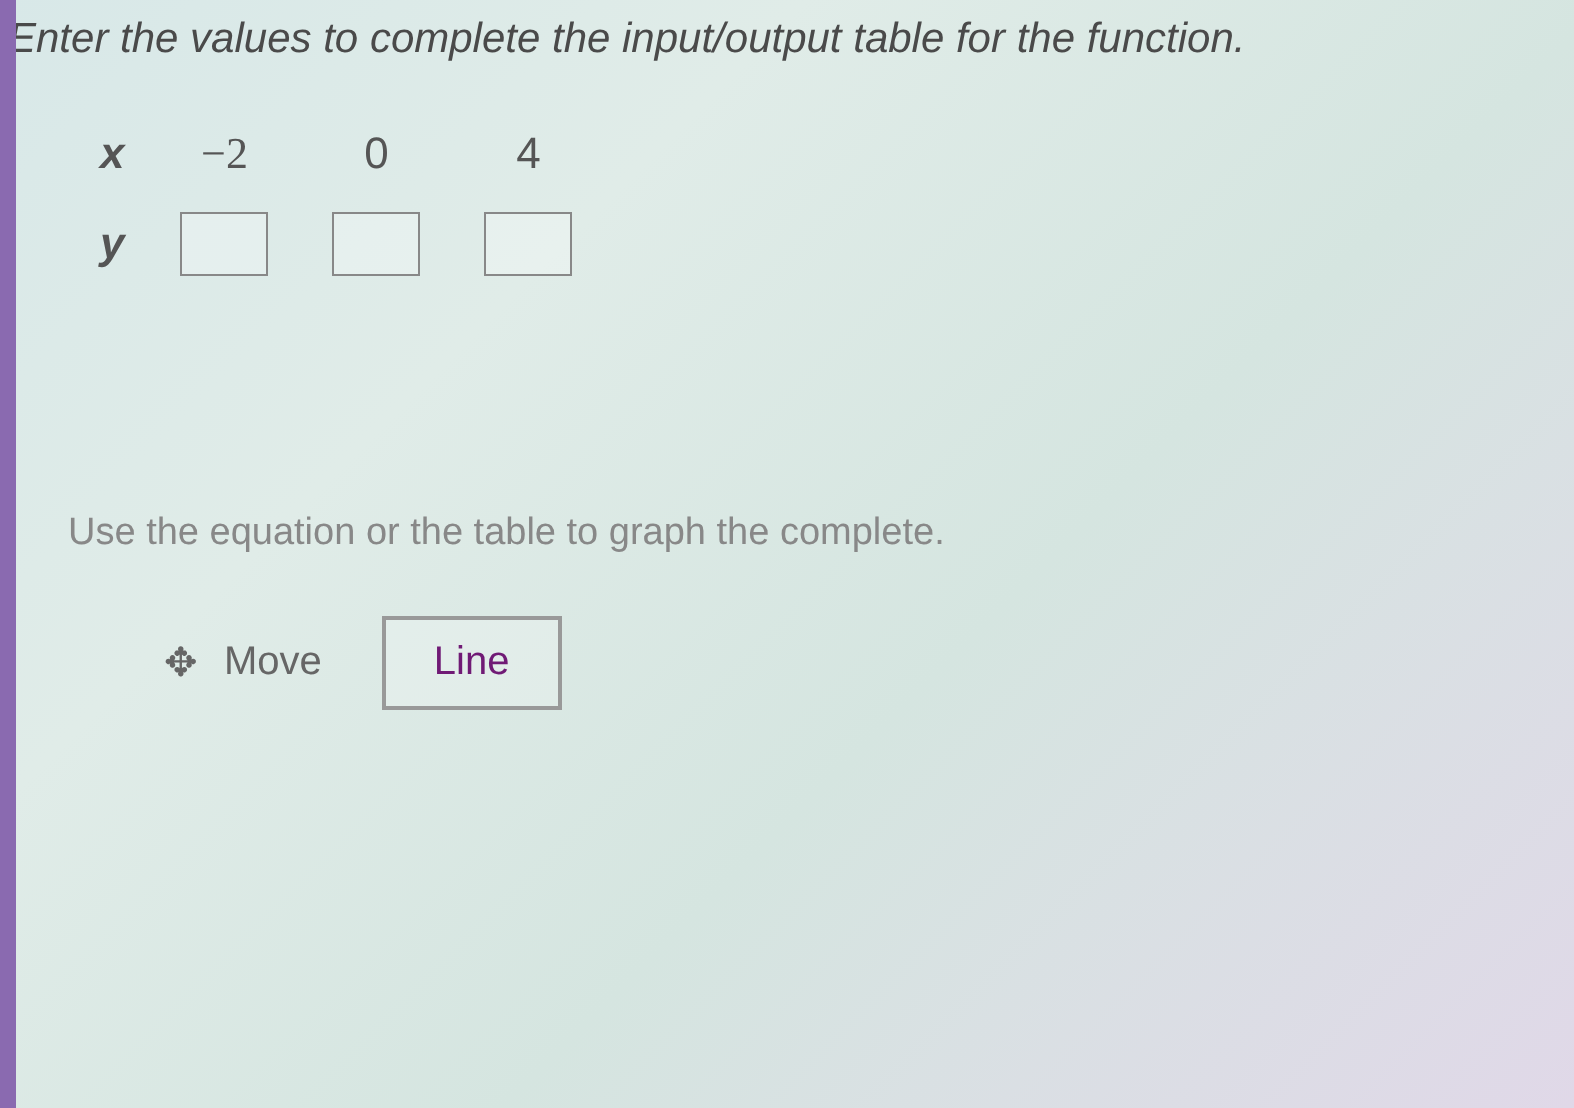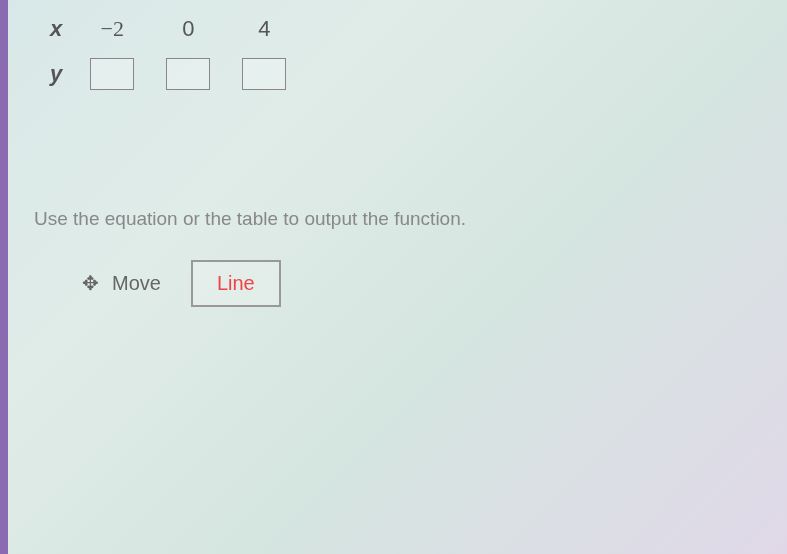--- a/index.html
+++ b/index.html
@@ -114,32 +114,33 @@
       position: absolute;
       font-size: 20px;
       color: #666;
       left: -2px;
       top: -4px;
     }
     .line-btn {
       border: 2px solid #999;
       padding: 10px 24px;
       font-size: 20px;
-      color: #ef4444;
+      color: #701a75;
       cursor: pointer;
       background: rgba(255,255,255,0.2);
     }
   </style>
 </head>
 <body>
 
 <div class="left-bar"></div>
 
 <div class="content">
 
+  <div class="instruction">Enter the values to complete the input/output table for the function.</div>
 
 
   <div class="table-wrap">
     <table class="io-table">
       <tbody>
           <tr>
         <td class="row-label">x</td>
         <td class="x-val"><span class="minus-sign">−2</span></td>
         <td class="x-val">0</td>
         <td class="x-val">4</td>
@@ -147,21 +148,21 @@
       <tr>
         <td class="row-label">y</td>
         <td><input type="text" class="input-box" value="" style=""></td>
         <td><input type="text" class="input-box" value="" style=""></td>
         <td><input type="text" class="input-box" value="" style=""></td>
       </tr>
     </tbody>
       </table>
   </div>
 
-  <div class="sub-instruction">Use the equation or the table to output the function.</div>
+  <div class="sub-instruction">Use the equation or the table to graph the complete.</div>
 
   <div class="controls">
     <div class="move-btn">
       <span class="move-icon"></span>
       <span>Move</span>
     </div>
     <div class="line-btn">Line</div>
   </div>
 
 </div>

